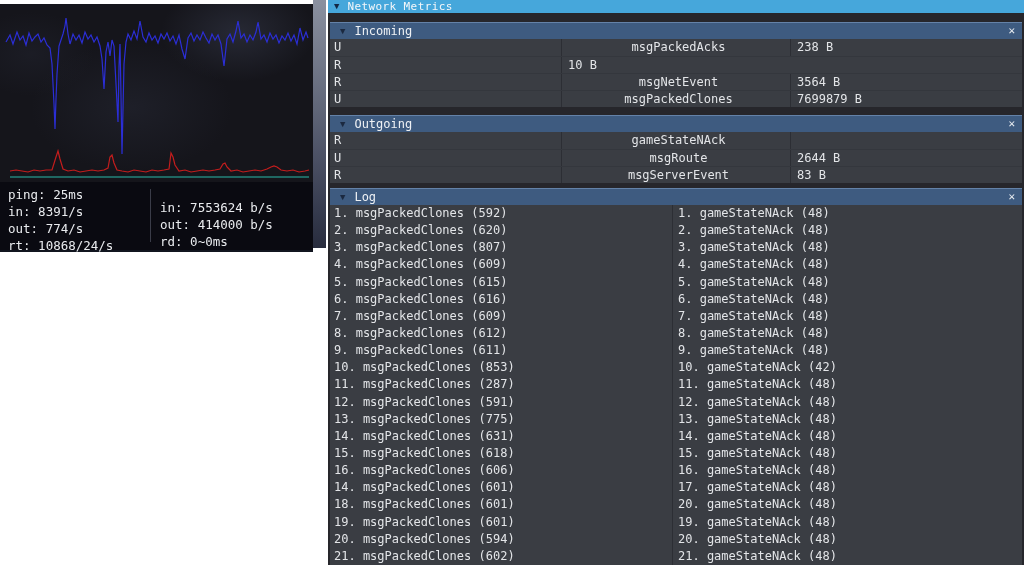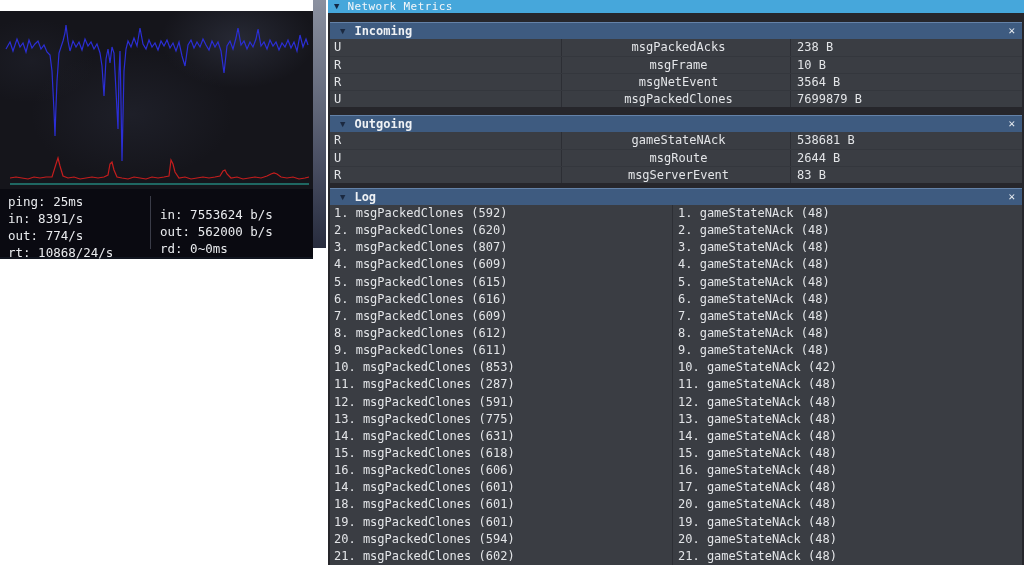--- a/index.html
+++ b/index.html
@@ -1,21 +1,21 @@
 <!DOCTYPE html>
 <html><head>
 <meta charset="utf-8">
 <style>
   * { margin:0; padding:0; box-sizing:border-box; }
   html,body { width:1024px; height:565px; overflow:hidden; background:#ffffff;
               font-family:"DejaVu Sans Mono","Liberation Mono",monospace; }
   .stage { position:relative; width:1024px; height:565px; background:#ffffff; }
 
   
-  .left-overlay { position:absolute; left:0; top:11px; width:313px; height:248px; background:#7f1d1d; }
+  .left-overlay { position:absolute; left:0; top:4px; width:313px; height:248px; background:#7f1d1d; }
   .graph-svg { position:absolute; left:0; top:0; width:313px; height:178px; display:block;
     background:
       radial-gradient(110px 70px at 76% 16%, rgba(84,92,118,0.28), transparent 70%),
       radial-gradient(140px 90px at 42% 58%, rgba(66,72,94,0.20), transparent 72%),
       radial-gradient(90px 60px at 10% 28%, rgba(60,66,88,0.16), transparent 70%),
       #15151b; }
   .graph-svg polyline { fill:none; stroke-width:1.2; }
   .stats { position:absolute; left:0; top:178px; width:313px; height:70px; background:#0a0a11;
            display:flex; padding-top:4px; border-bottom:2px solid #11151f; }
   .stats-col { display:flex; flex-direction:column; }
@@ -32,21 +32,21 @@
                    background:#26262b; color:#e3e5e8; font-size:12px; }
   .title-bar { height:13px; background:#46a7db; display:flex; align-items:center;
                padding-left:6px; gap:8px; }
   .title-bar .tri { color:#132844; font-size:9px; line-height:13px; }
   .title-bar .t-label { color:#f4f7fa; font-size:11px; line-height:13px; letter-spacing:0.4px; }
 
   .sections { padding:9px 2px 0 2px; }
   .section-header { height:17px; background:#3e5b80; border-top:1px solid #6482a8;
                     display:flex; align-items:center; gap:9px; padding:0 7px 0 10px; }
   .section-header .tri { color:#1b2940; font-size:9px; line-height:16px; }
-  .section-header .s-label { color:#eef1f4; font-size:12px; line-height:16px;font-weight:bold; }
+  .section-header .s-label { color:#eef1f4; font-size:12px; line-height:16px; }
   .section-header .close { margin-left:auto; color:#e9edf1; font-size:11px; line-height:16px; }
 
   .kv-row { height:17px; background:#3a3d43; display:flex; align-items:stretch; }
   .kv-row + .kv-row { border-top:1px solid #34373d; }
   .kv-flag { width:232px; padding-left:4px; border-right:1px solid #2c2e34;
              line-height:16px; white-space:pre; }
   .kv-name { width:229px; padding-left:5px; border-right:1px solid #2c2e34;
              line-height:16px; white-space:pre;text-align:center; }
   .kv-size { flex:1; padding-left:6px; line-height:16px; white-space:pre; }
 
@@ -76,21 +76,21 @@
       <div class="stats-col c1">
         <div class="stat-line">ping: 25ms</div>
         <div class="stat-line">in: 8391/s</div>
         <div class="stat-line">out: 774/s</div>
         <div class="stat-line">rt: 10868/24/s</div>
       </div>
       <div class="stats-divider"></div>
       <div class="stats-col c2">
         <div class="stat-line"></div>
         <div class="stat-line">in: 7553624 b/s</div>
-        <div class="stat-line">out: 562000 b/s</div>
+        <div class="stat-line">out: 414000 b/s</div>
         <div class="stat-line">rd: 0~0ms</div>
       </div>
     </div>
   </div>
 
   <div class="game-strip"></div>
 
   <div class="metrics-panel">
 
     <div class="title-bar">
@@ -108,21 +108,20 @@
       <div class="kv-rows">
 
           <div class="kv-row">
             <span class="kv-flag">U</span>
             <span class="kv-name">msgPackedAcks</span>
             <span class="kv-size">238 B</span>
           </div>
 
           <div class="kv-row">
             <span class="kv-flag">R</span>
-            <span class="kv-name">msgFrame</span>
             <span class="kv-size">10 B</span>
           </div>
 
           <div class="kv-row">
             <span class="kv-flag">R</span>
             <span class="kv-name">msgNetEvent</span>
             <span class="kv-size">3564 B</span>
           </div>
 
           <div class="kv-row">
@@ -137,21 +136,20 @@
       <div class="section-header">
         <span class="tri">▼</span>
         <span class="s-label">Outgoing</span>
         <span class="close">✕</span>
       </div>
       <div class="kv-rows">
 
           <div class="kv-row">
             <span class="kv-flag">R</span>
             <span class="kv-name">gameStateNAck</span>
-            <span class="kv-size">538681 B</span>
           </div>
 
           <div class="kv-row">
             <span class="kv-flag">U</span>
             <span class="kv-name">msgRoute</span>
             <span class="kv-size">2644 B</span>
           </div>
 
           <div class="kv-row">
             <span class="kv-flag">R</span>

